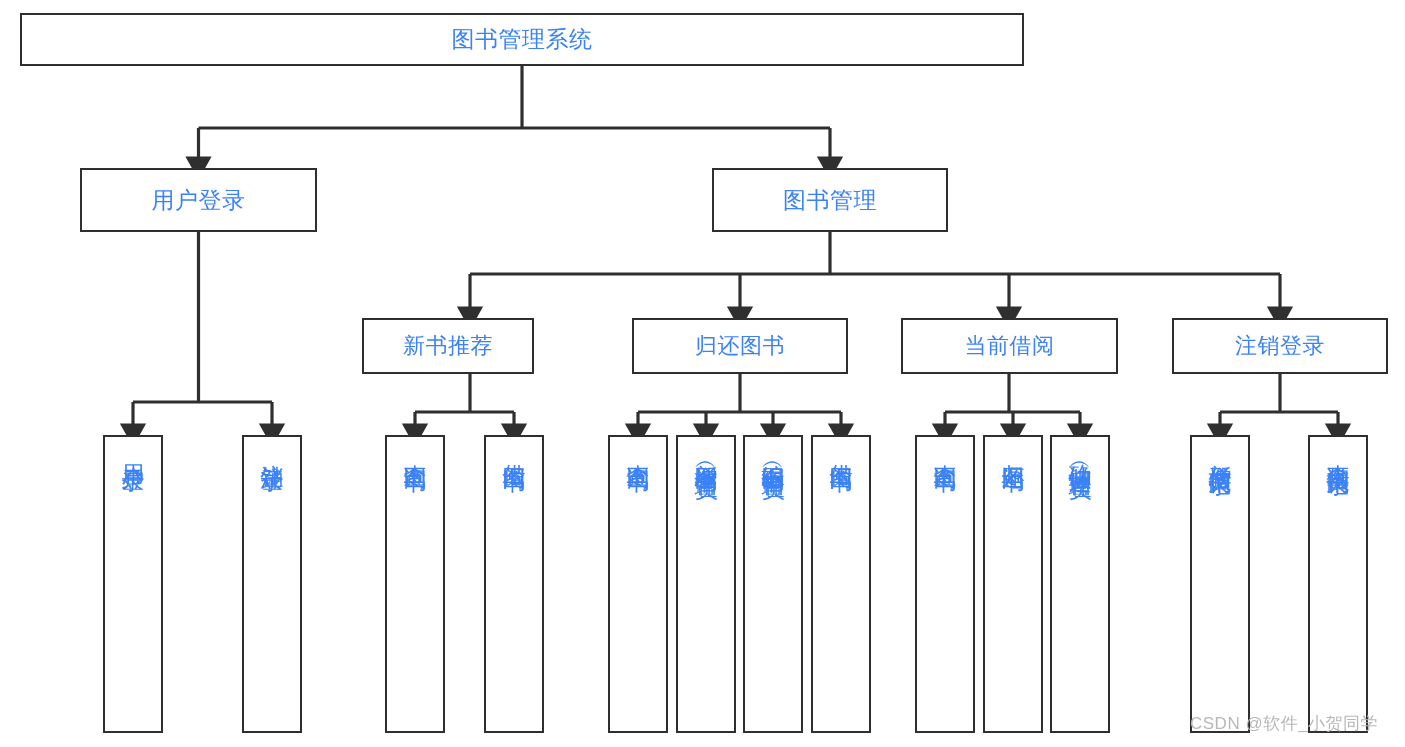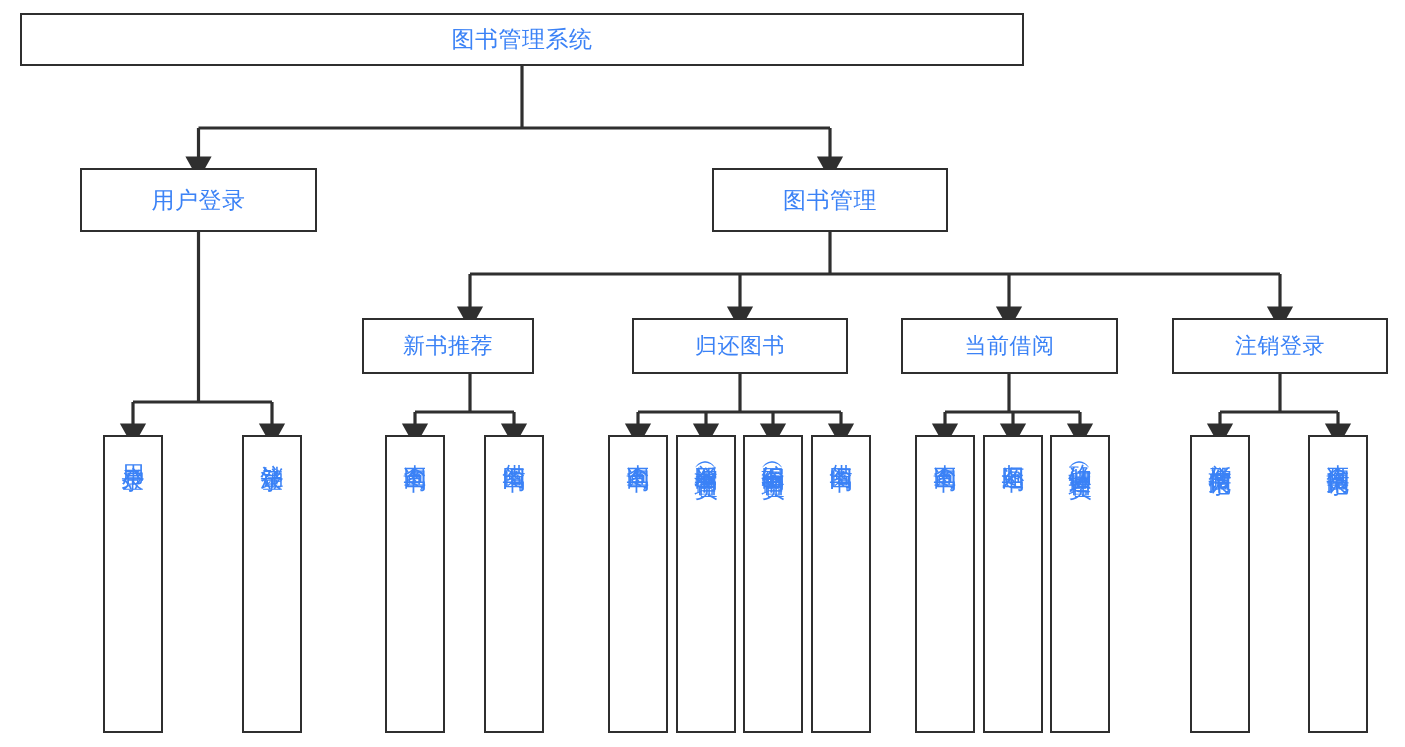--- a/index.html
+++ b/index.html
@@ -132,14 +132,15 @@
   <div class="node leaf" style="left:1050px;top:435px;width:60px;height:298px;">
     <span class="lbl">确认归还（管理员）</span>
   </div>
   <div class="node leaf" style="left:1190px;top:435px;width:60px;height:298px;">
     <span class="lbl">新增借阅记录</span>
   </div>
   <div class="node leaf" style="left:1308px;top:435px;width:60px;height:298px;">
     <span class="lbl">查询借阅记录</span>
   </div>
 
+  <div id="watermark">CSDN @软件_小贺同学</div>
 
 </div>
 
 </body></html>

